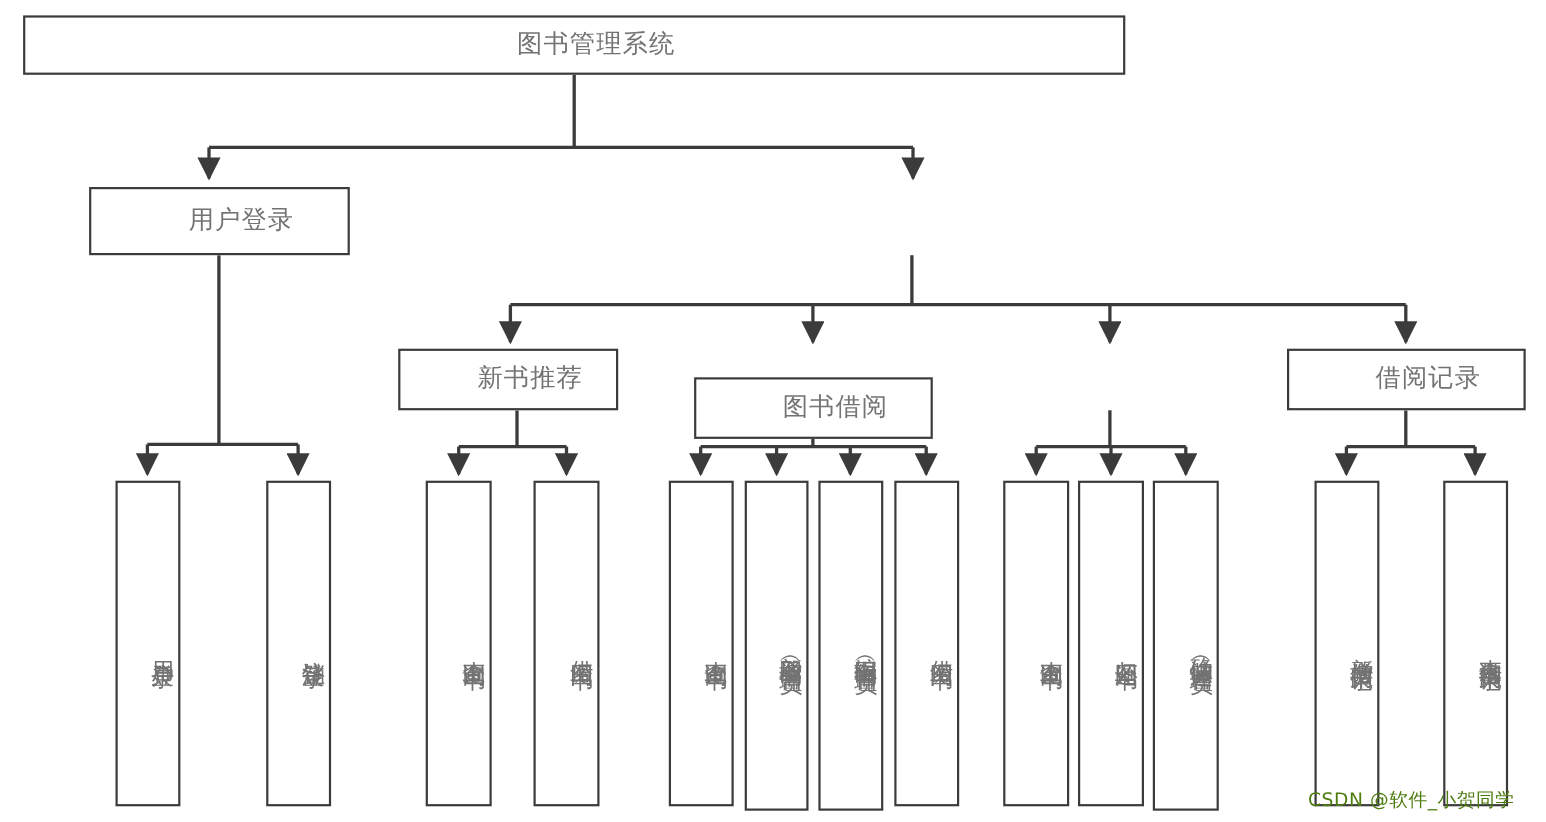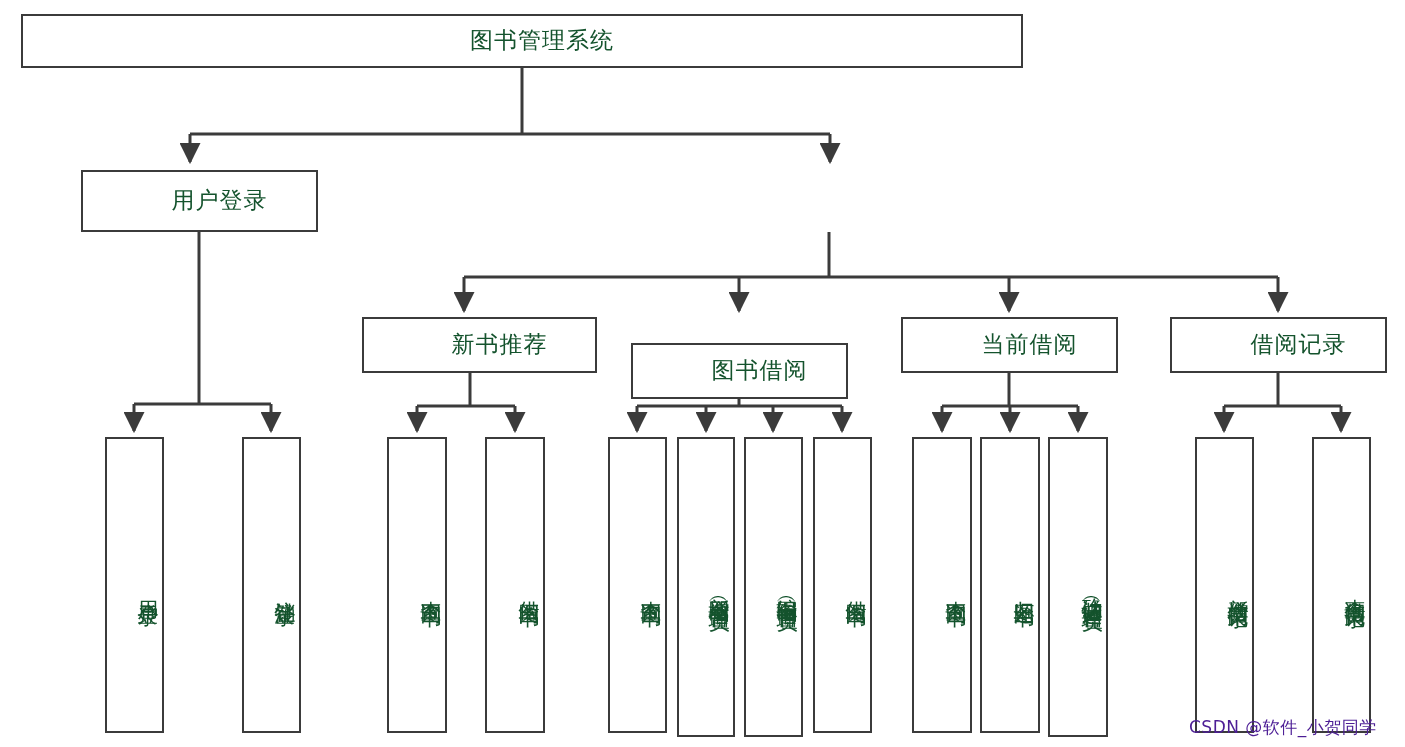--- a/index.html
+++ b/index.html
@@ -25,21 +25,21 @@
     height: 747px;
   }
   .node {
     position: absolute;
     box-sizing: border-box;
     background: #ffffff;
     border: 2px solid #3b3b3b;
     display: flex;
     align-items: center;
     justify-content: center;
-    color: #14532d;
+    color: #737373;
     z-index: 2;
     padding-left: 40px;
   }
   .node.horizontal {
     font-size: 23px;
     letter-spacing: 1px;
     line-height: 1.1;
   }
   .node.vertical {
     writing-mode: vertical-rl;
@@ -54,21 +54,21 @@
   .node.vertical > span {
     writing-mode: vertical-rl;
     text-orientation: upright;
     white-space: nowrap;
   }
   #watermark {
     position: absolute;
     left: 1189px;
     top: 716px;
     font-size: 17px;
-    color: #4c1d95;
+    color: #4d7c0f;
     white-space: nowrap;
     z-index: 3;
     letter-spacing: 0.5px;
   }
 </style>
 </head>
 <body>
 
 <div id="canvas">
 
@@ -123,28 +123,25 @@
   </svg>
 
   <div class="node horizontal" style="left:21px; top:14px; width:1002px; height:54px;">
     <span>图书管理系统</span>
   </div>
 
   <div class="node horizontal" style="left:81px; top:170px; width:237px; height:62px;">
     <span>用户登录</span>
   </div>
 
-  <div class="node horizontal" style="left:362px; top:317px; width:235px; height:56px;">
+  <div class="node horizontal" style="left:362px; top:317px; width:200px; height:56px;">
     <span>新书推荐</span>
   </div>
   <div class="node horizontal" style="left:631px; top:317px; width:217px; height:56px;margin-top:26px;">
     <span>图书借阅</span>
-  </div>
-  <div class="node horizontal" style="left:901px; top:317px; width:217px; height:56px;">
-    <span>当前借阅</span>
   </div>
   <div class="node horizontal" style="left:1170px; top:317px; width:217px; height:56px;">
     <span>借阅记录</span>
   </div>
 
   <div class="node vertical" style="left:105px; top:437px; width:59px; height:296px;">
     <span>用户登录</span>
   </div>
   <div class="node vertical" style="left:242px; top:437px; width:59px; height:296px;">
     <span>注销登录</span>

